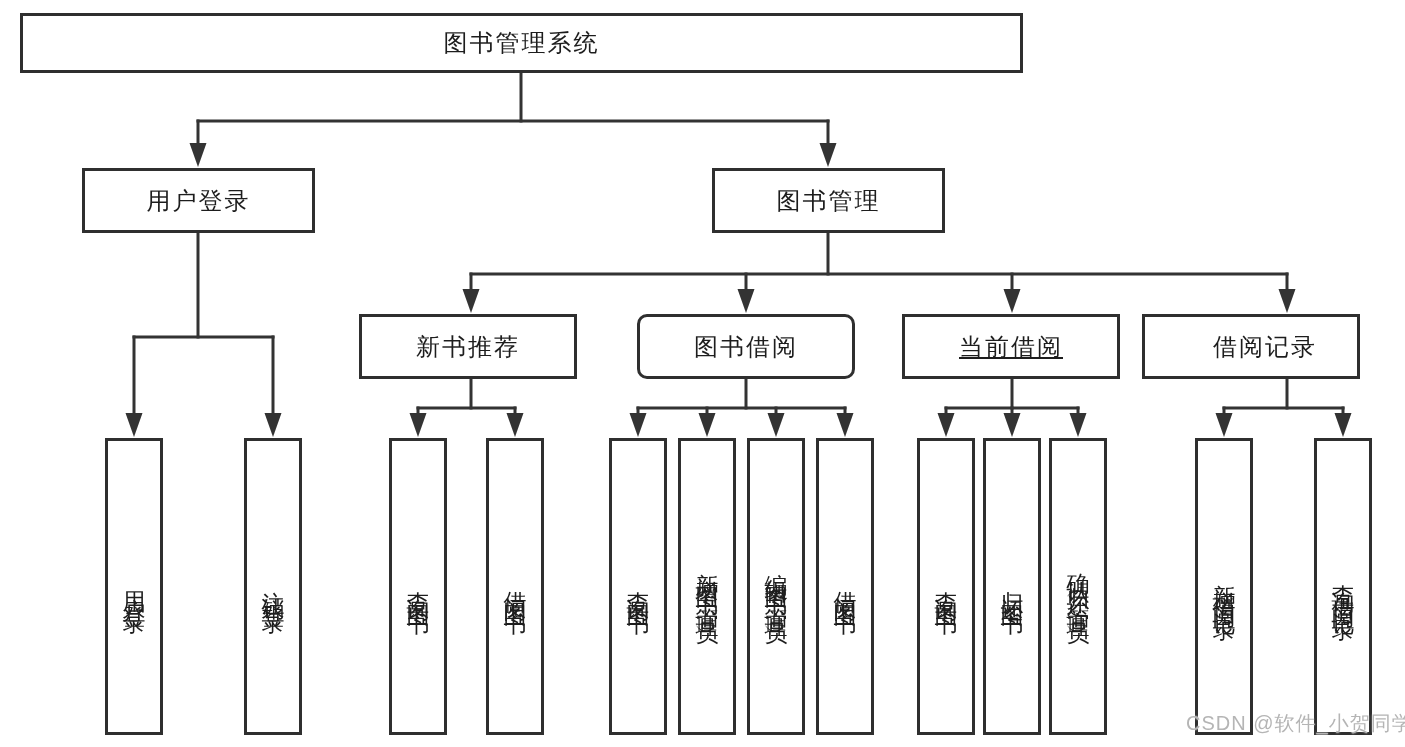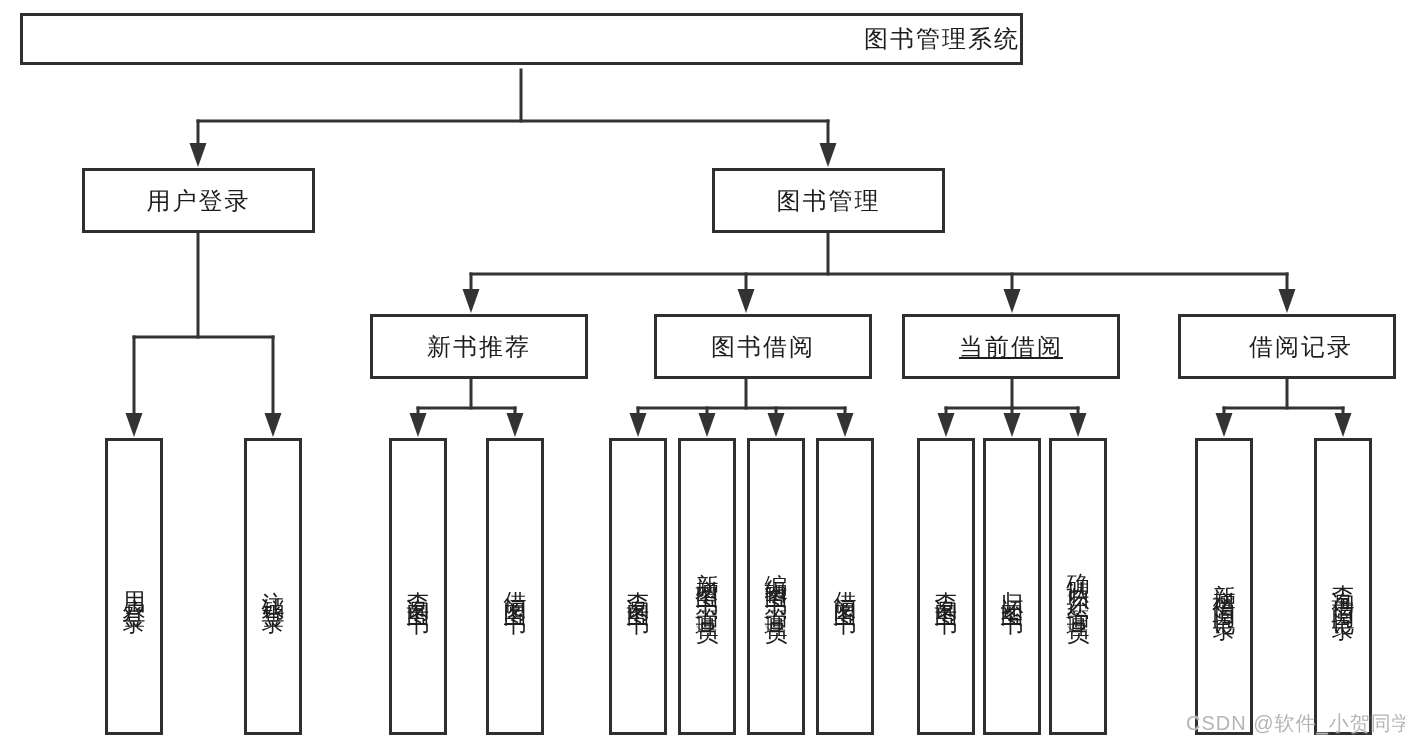--- a/index.html
+++ b/index.html
@@ -16,28 +16,28 @@
     background:var(--fill,#ffffff);
     border:3px solid var(--border,#2f2f2f);
     box-sizing:border-box;
     display:flex;align-items:center;justify-content:center;
     color:var(--text,#1d1d1d);
     font-size:24px;
     letter-spacing:2px;
     white-space:nowrap;
   }
   .hbox{height:65px;}
-  .n-root{left:20px;top:13px;width:1003px;height:52px;justify-content:flex-end;}
+  .n-root{left:20px;top:13px;width:1003px;height:60px;}
   .n-l2a{left:82px;top:168px;width:233px;}
   .n-l2b{left:712px;top:168px;width:233px;text-align:right;}
   .n-l3{top:314px;width:218px;}
-  .n-l3a{left:370px;}
-  .n-l3b{left:654px;}
+  .n-l3a{left:359px;}
+  .n-l3b{left:637px;border-radius:10px;}
   .n-l3c{left:902px;text-decoration:underline;}
-  .n-l3d{left:1178px;padding-left:28px;}
+  .n-l3d{left:1142px;padding-left:28px;}
   .leaf{
     top:438px;width:58px;height:297px;
     writing-mode:vertical-rl;
     text-orientation:mixed;
     font-size:23px;
     letter-spacing:7px;
     line-height:1;
   }
   .lf1{left:105px;}  .lf2{left:244px;}
   .lf3{left:389px;}  .lf4{left:486px;}

